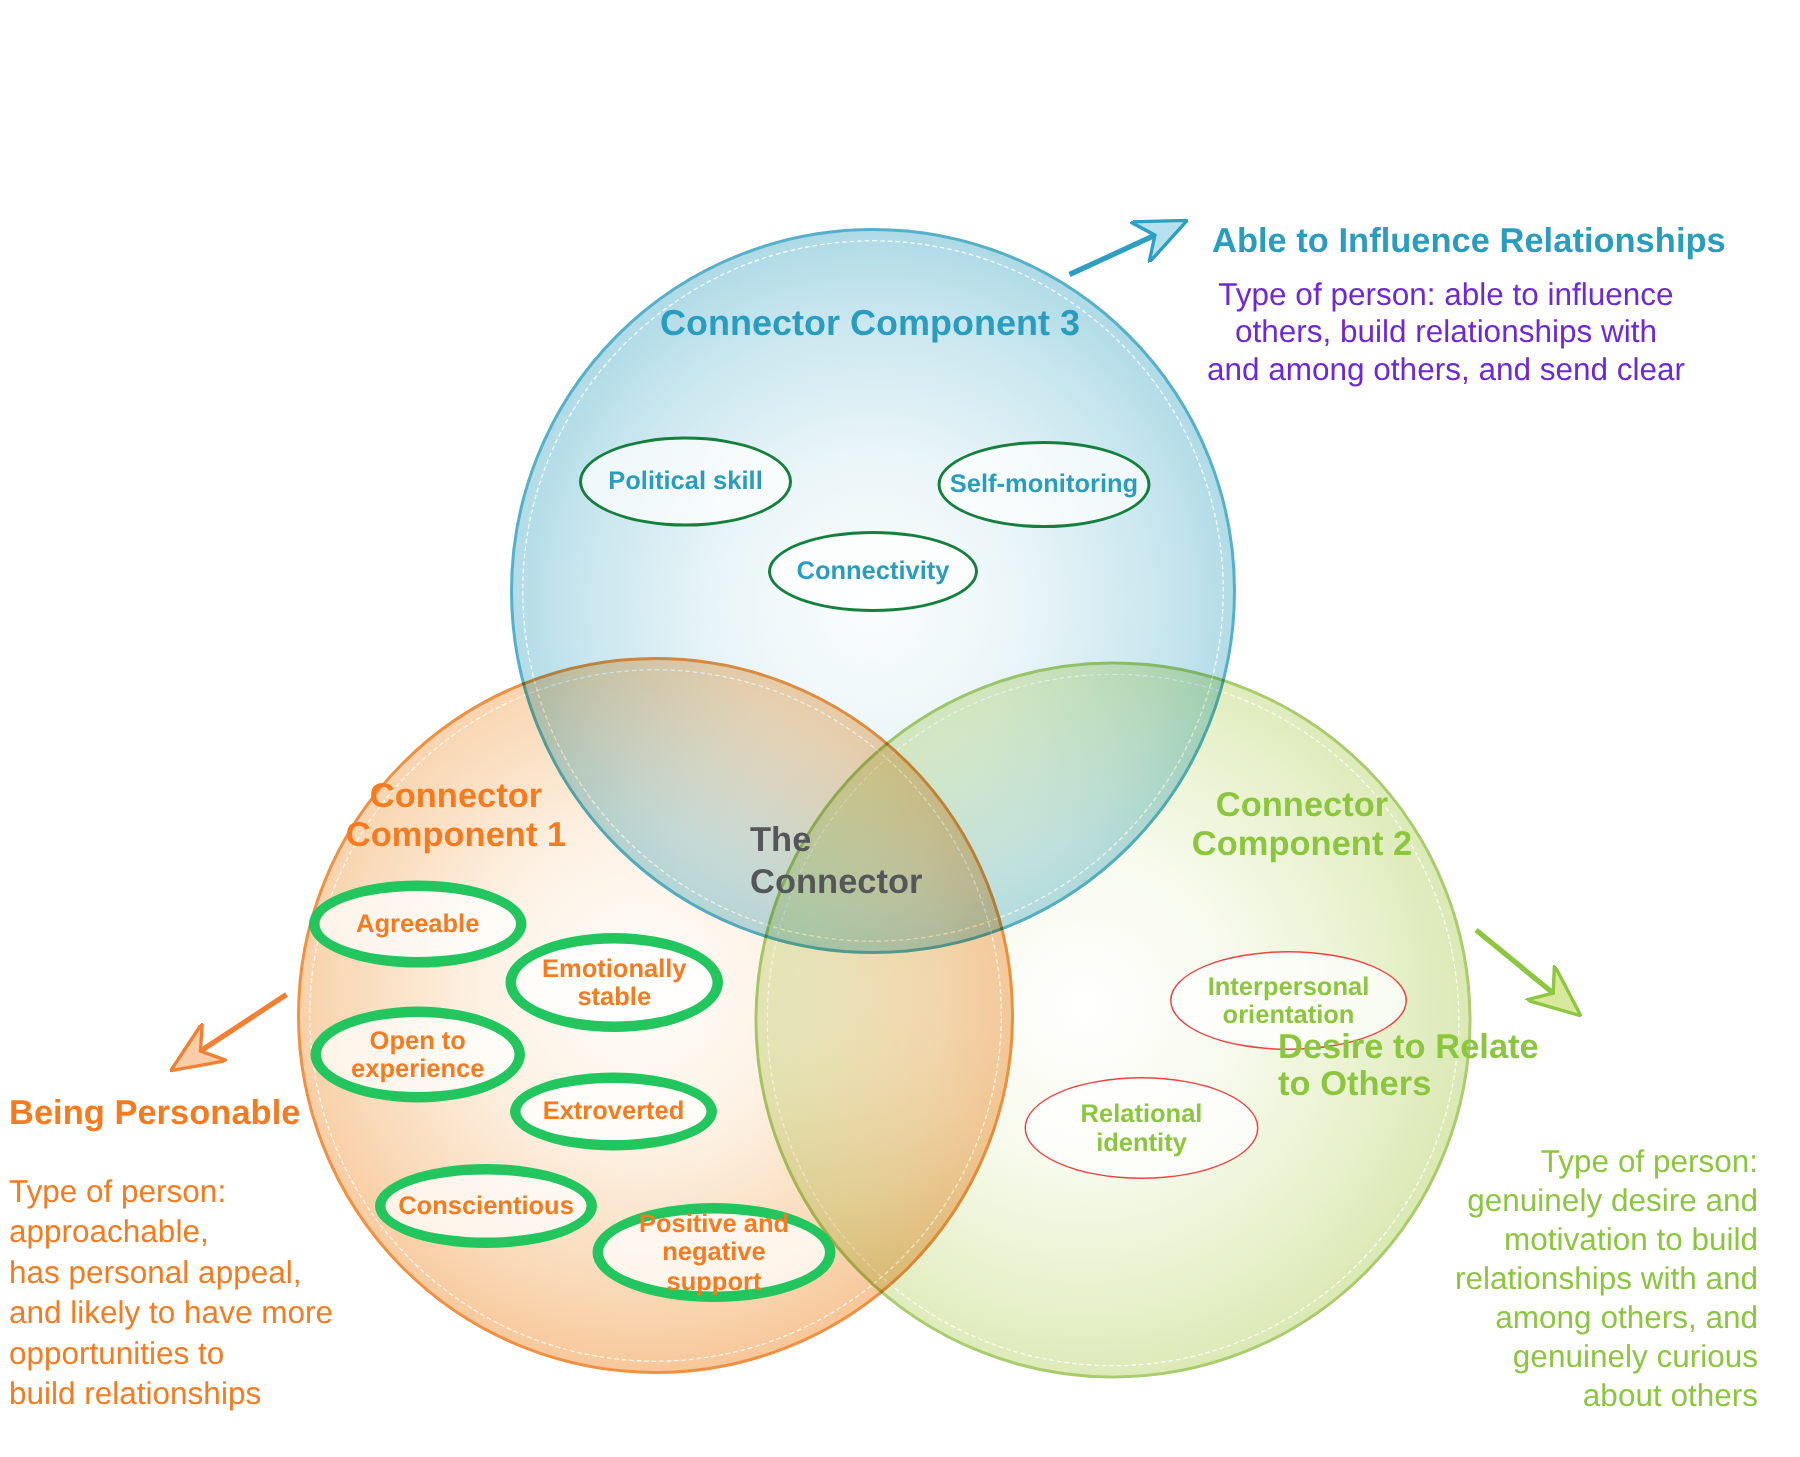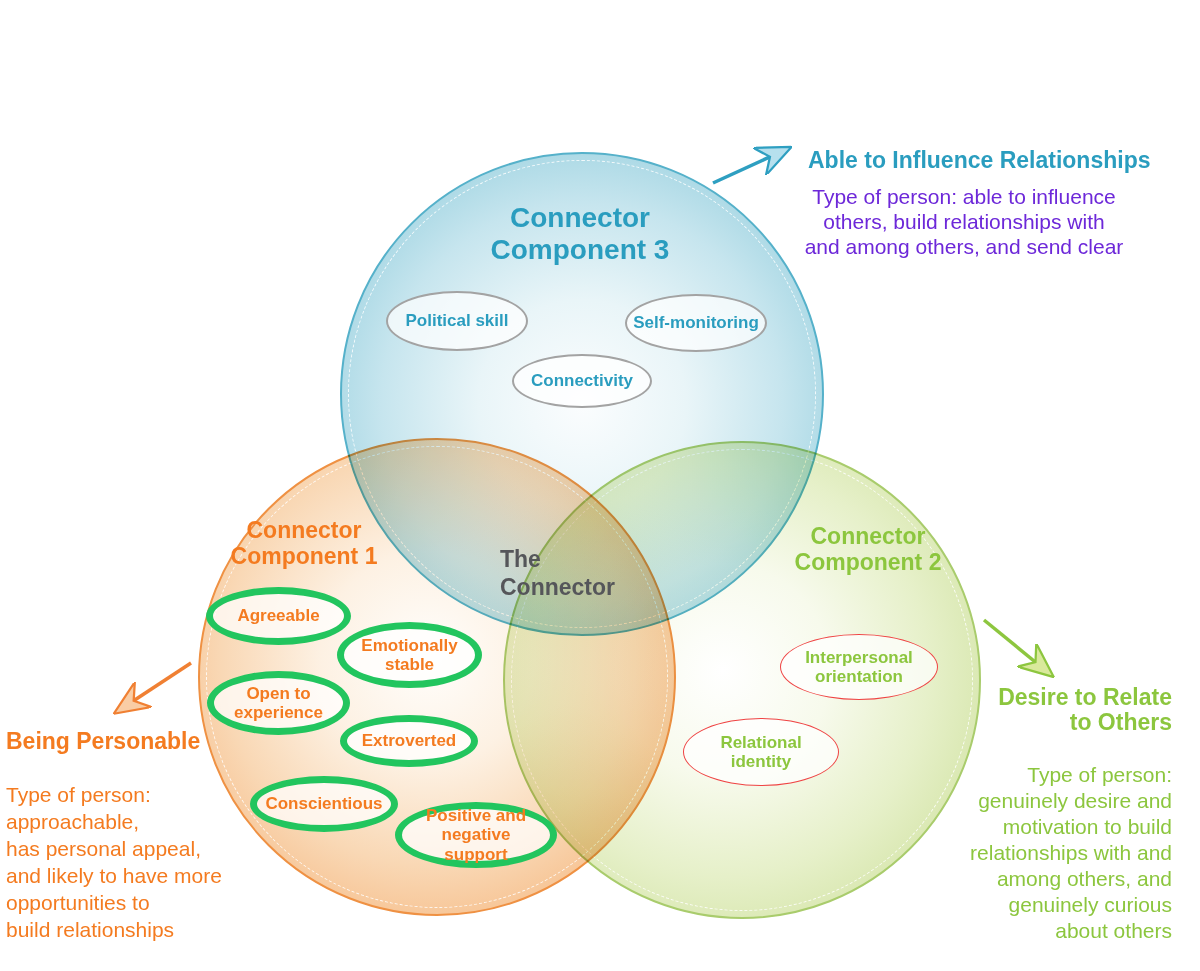--- a/index.html
+++ b/index.html
@@ -31,43 +31,43 @@
     background:radial-gradient(circle at 48% 46%, #fffefc 0%, #fdf1e3 30%, #f9d8b5 58%, #f5b57c 88%, #f2a966 100%);
   }
   .circle.c-green{
     left:503px;top:441px;width:474px;height:474px;
     border:2.5px solid #a9cc6c;
     background:radial-gradient(circle at 46% 48%, #ffffff 0%, #f7faec 30%, #e6f0c9 58%, #cfe19e 88%, #c7db90 100%);
   }
   
   .label-layer{position:absolute;inset:0;}
   .circle-title{position:absolute;font-weight:bold;text-align:center;}
-  .title-blue{left:430px;top:202px;width:300px;font-size:28px;color:#2a9dbf;}
+  .title-blue{left:430px;top:202px;width:300px;font-size:24px;color:#2a9dbf;}
   .title-orange{left:203px;top:517px;width:202px;font-size:23px;line-height:26px;color:#f47b20;}
   .title-green{left:767px;top:523px;width:202px;font-size:23px;line-height:26px;color:#8cc63e;}
   .center-label{
     position:absolute;left:500px;top:545px;width:156px;text-align:left;
     font-size:23px;line-height:28px;font-weight:bold;color:#55565a;
   }
   .oval{
     position:absolute;border-radius:50%;display:flex;align-items:center;justify-content:center;
     text-align:center;font-weight:bold;font-size:17px;line-height:1.12;
     background:rgba(255,255,255,0.72);padding:0 6px;box-sizing:border-box;
   }
-  .oval.o-blue{border:2px solid #a3a3a3;color:#2a9dbf;}
+  .oval.o-blue{border:2px solid #15803d;color:#2a9dbf;}
   .oval.o-orange{border:7px solid #22c55e;color:#f47b20;}
   .oval.o-green{border:1px solid #ef4444;color:#8cc63e;}
   
   .ann-heading{position:absolute;font-weight:bold;font-size:23px;}
   .ann-body{position:absolute;font-size:21px;}
   .hd-blue{left:808px;top:131px;color:#2a9dbf;margin-top:16px;}
   .bd-blue{left:778px;top:184px;width:372px;text-align:center;line-height:25px;color:#6d28d9;}
   .hd-orange{left:6px;top:728px;color:#f47b20;}
   .bd-orange{left:6px;top:781px;width:240px;text-align:left;line-height:27px;color:#f47b20;}
-  .hd-green{left:852px;top:685px;width:320px;text-align:right;line-height:25px;color:#8cc63e;}
+  .hd-green{left:852px;top:685px;width:320px;text-align:left;line-height:25px;color:#8cc63e;}
   .bd-green{left:940px;top:762px;width:232px;text-align:right;line-height:26px;color:#8cc63e;}
   
   .arrows{position:absolute;inset:0;pointer-events:none;}
 </style>
 </head>
 <body>
 
 <div class="canvas">
 
 

